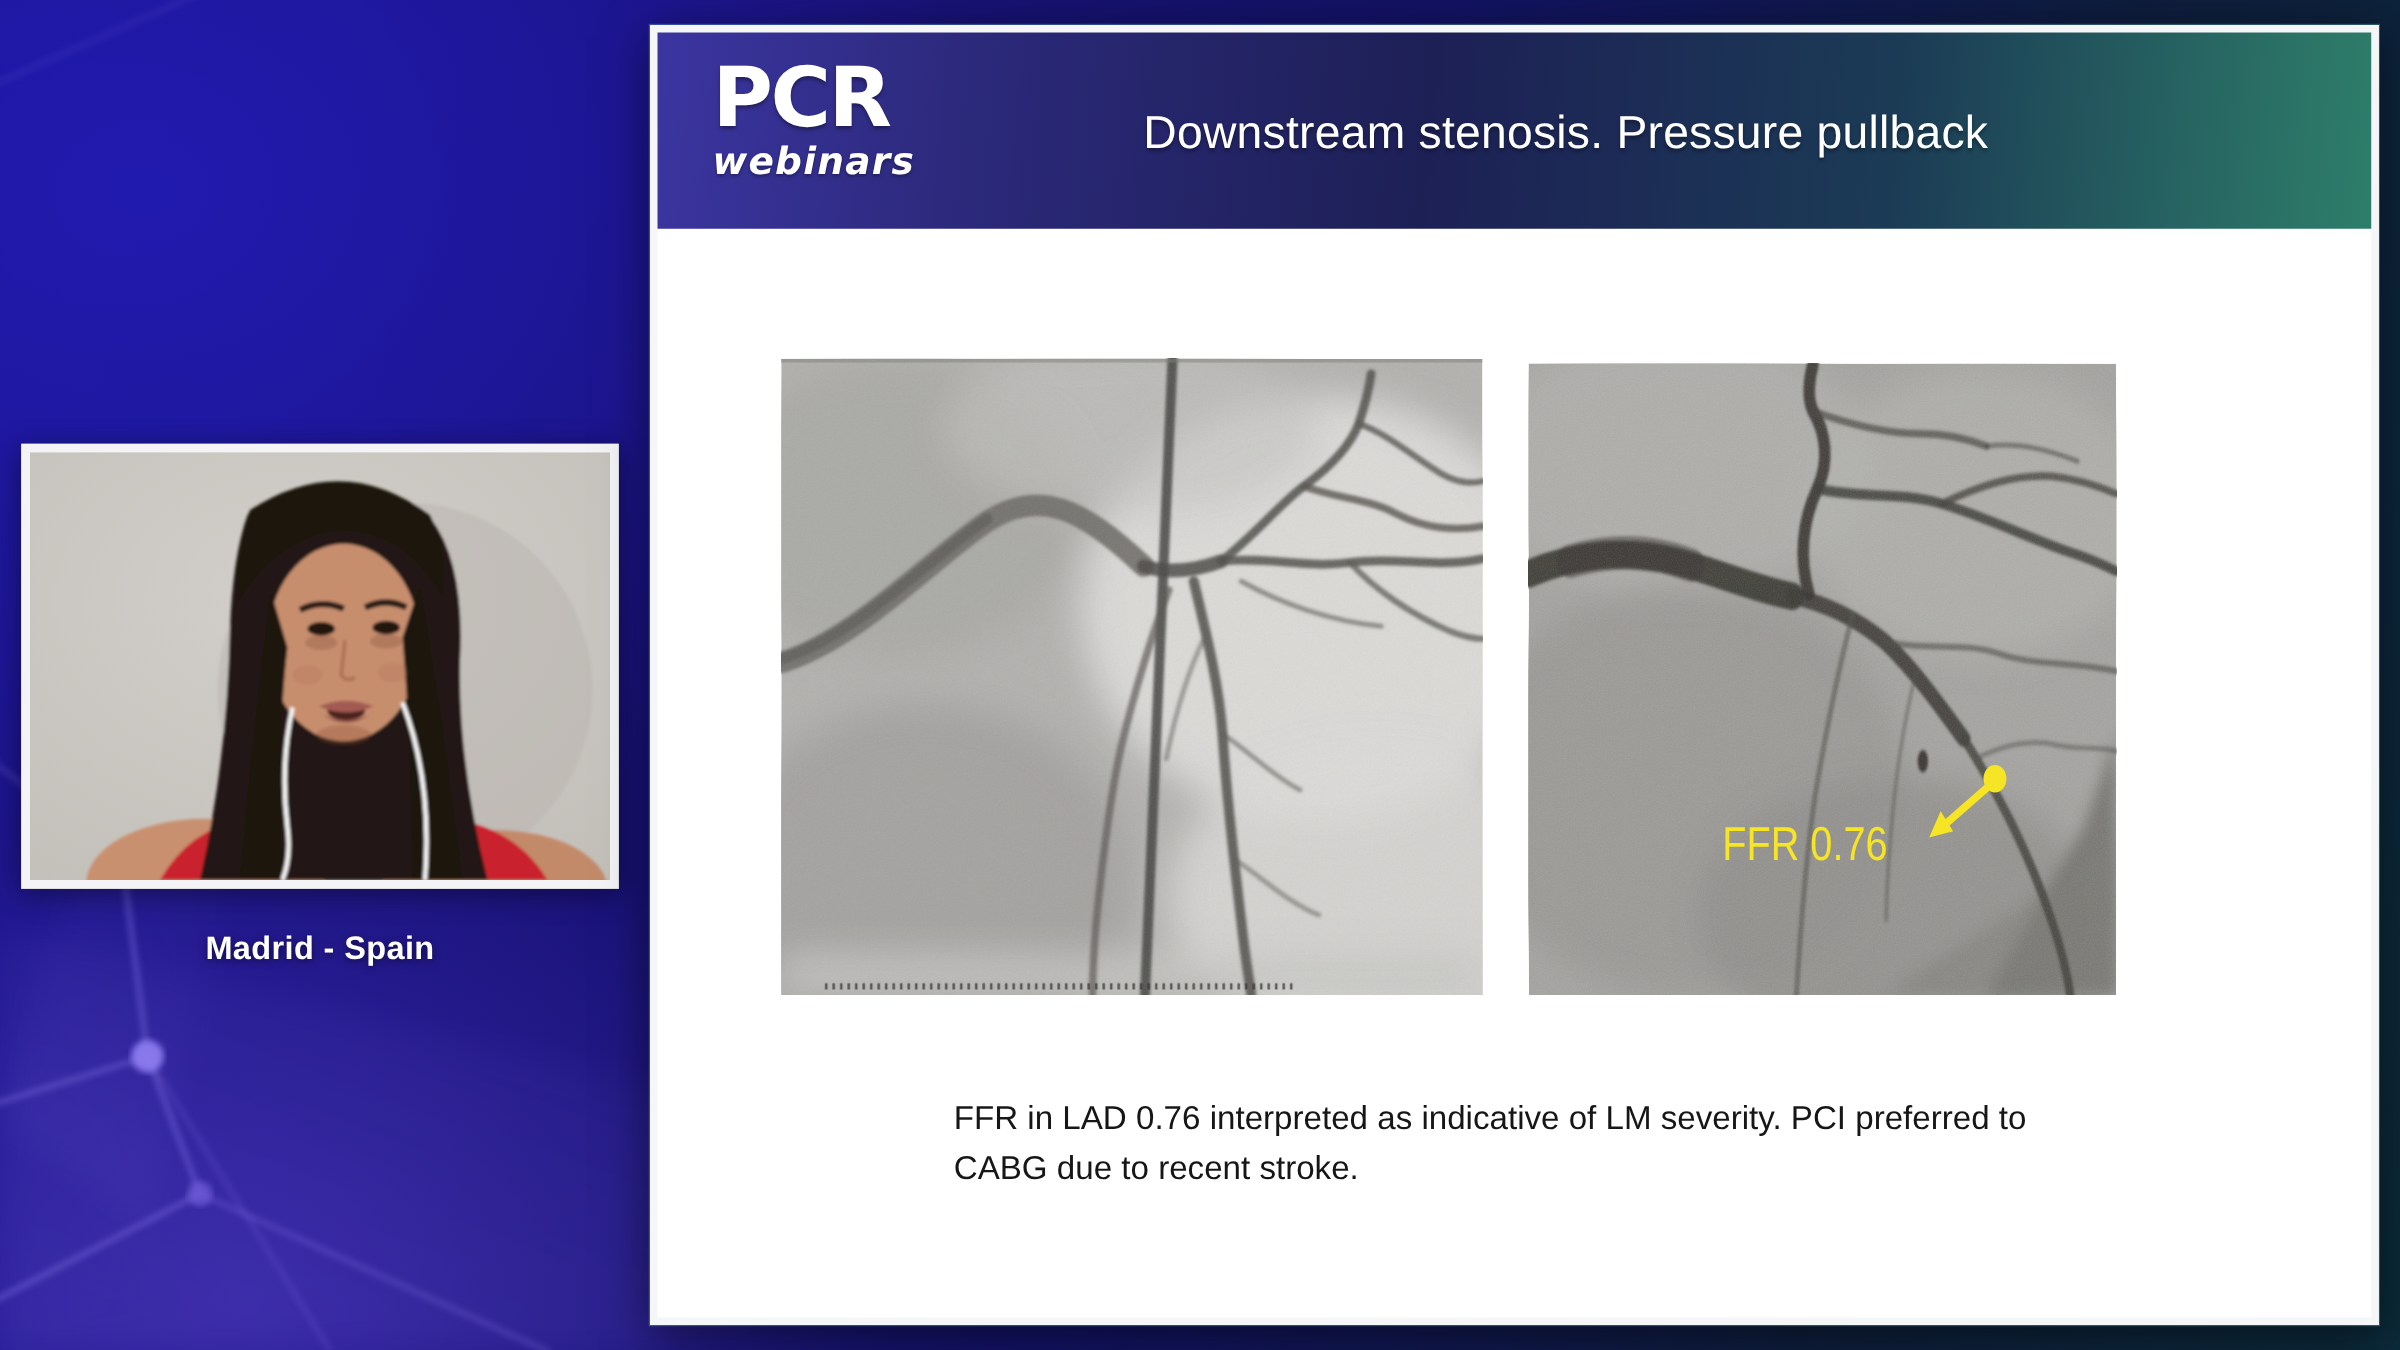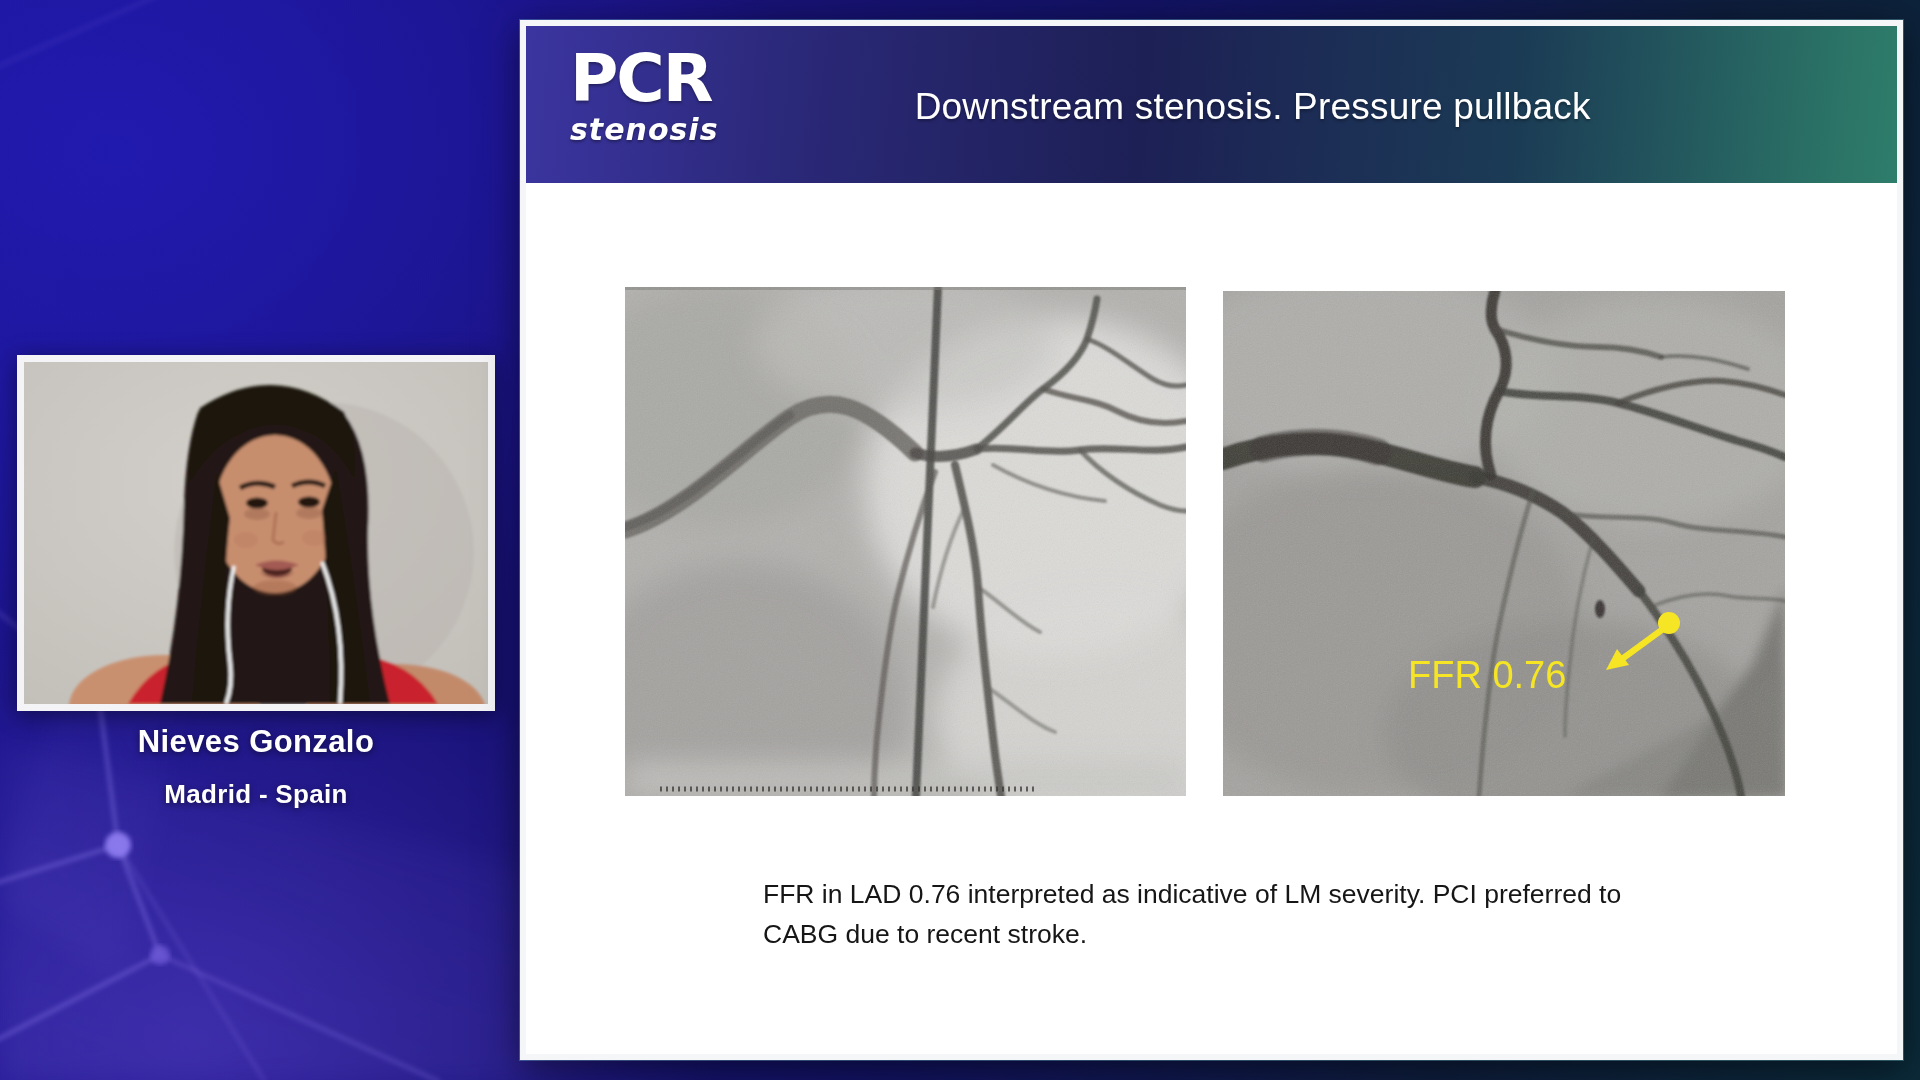--- a/index.html
+++ b/index.html
@@ -37,21 +37,21 @@
   .logo-main{font-family:"DejaVu Sans",sans-serif;font-size:66px;font-weight:800;letter-spacing:-2px;line-height:.95;text-shadow:0 2px 3px rgba(0,0,0,.35);}
   .logo-sub{font-family:"DejaVu Sans",sans-serif;font-size:30px;font-style:italic;font-weight:600;letter-spacing:1px;margin-top:1px;text-shadow:0 2px 3px rgba(0,0,0,.35);}
   .slide-title{
     position:absolute;left:53%;top:50%;transform:translate(-50%,-46%);
     font-size:37px;color:#fff;font-weight:400;white-space:nowrap;letter-spacing:.2px;
     text-shadow:0 2px 3px rgba(0,0,0,.35);
   }
   .angio{position:absolute;overflow:hidden;}
   .angio svg{display:block;width:100%;height:100%;}
   .angio-left{left:99px;top:261px;width:561px;height:509px;}
-  .angio-right{left:697px;top:265px;width:562px;height:505px;}
+  .angio-right{left:697px;top:265px;width:470px;height:505px;}
   .caption{position:absolute;left:221px;top:833px;margin:16px;font-size:26.5px;line-height:1.5;color:#161616;}
   .caption span{display:block;white-space:nowrap;}
 </style>
 </head>
 <body>
 
 <div class="stage">
 
   <svg class="bg-plexus" viewBox="0 0 1920 1080">
     <defs>
@@ -131,29 +131,28 @@
         <path d="M234,210 Q253,222 272,210 Q253,218 234,210 Z" fill="#8e4a45"></path>
         <ellipse cx="251" cy="226" rx="22" ry="8" fill="#8a4c34" opacity=".3"></ellipse>
 
         <path d="M210,204 Q200,250 206,300 Q209,324 202,342" stroke="#f7f7f7" stroke-width="3.5" fill="none"></path>
         <path d="M298,200 Q322,262 316,342" stroke="#f7f7f7" stroke-width="3.5" fill="none"></path>
       </g>
     </svg>
   </div>
 
   <div class="speaker-label">
-    <div class="speaker-name">Nieves Gonzalo</div>
     <div class="speaker-location">Madrid - Spain</div>
   </div>
 
   <div class="slide">
     <div class="slide-header">
       <div class="logo">
         <div class="logo-main">PCR</div>
-        <div class="logo-sub">stenosis</div>
+        <div class="logo-sub">webinars</div>
       </div>
       <div class="slide-title">Downstream stenosis. Pressure pullback</div>
     </div>
 
     <div class="angio angio-left">
       <svg viewBox="0 0 561 509" preserveAspectRatio="none">
         <defs>
           <filter id="blurL">
               <feGaussianBlur stdDeviation="15"></feGaussianBlur>
             </filter>

